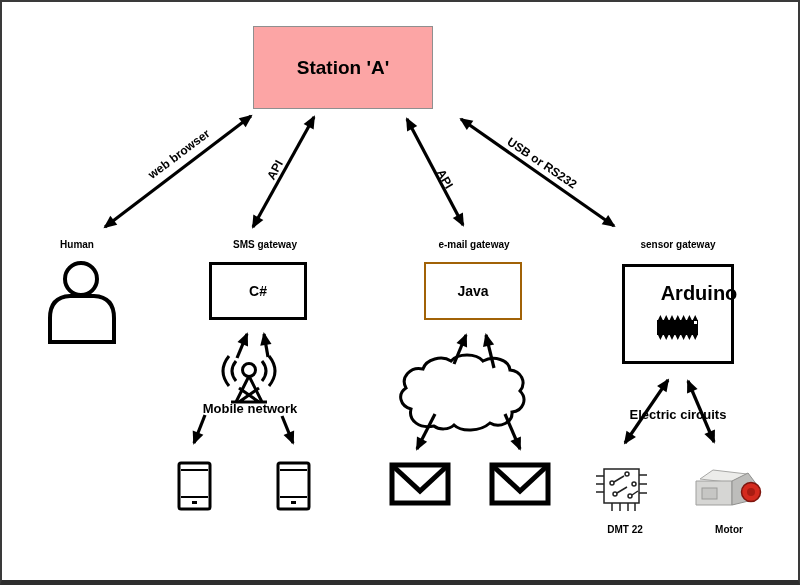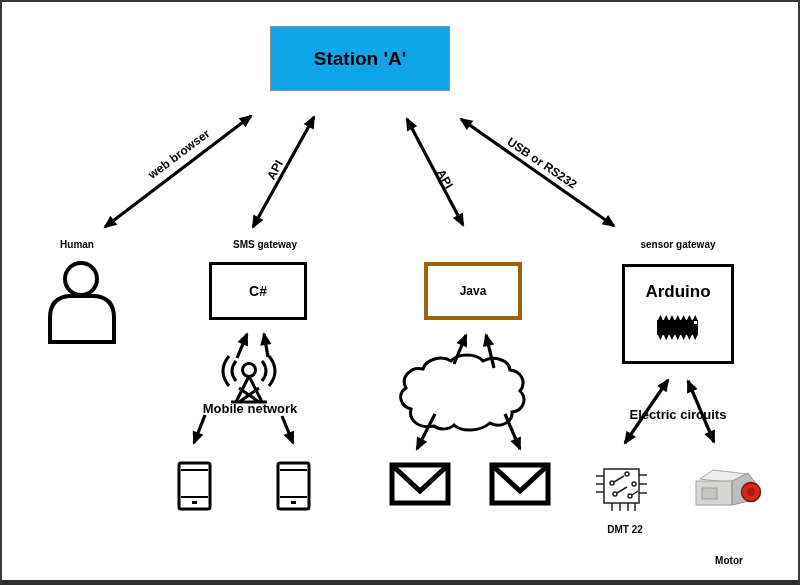--- a/index.html
+++ b/index.html
@@ -21,27 +21,27 @@
   .node-label{font-size:10px;}
   .mid-label{font-size:13px;}
   .dev-label{font-size:10px;}
   .arrow-label{font-size:12px;}
   .box{
     position:absolute;box-sizing:border-box;
     display:flex;align-items:center;justify-content:center;
     font-weight:bold;color:#000;background:transparent;
   }
   #station-box{
-    left:268px;top:24px;width:180px;height:65px;
-    border:1px solid #8f8f8f;font-size:19px;background:#0ea5e9;
+    left:251px;top:24px;width:180px;height:83px;
+    border:1px solid #8f8f8f;font-size:19px;background:#fca5a5;
   }
   #csharp-box{left:207px;top:260px;width:98px;height:58px;border:3px solid #000;font-size:14px;}
-  #java-box{left:422px;top:260px;width:98px;height:58px;border:4px solid #a16207;font-size:12px;}
+  #java-box{left:422px;top:260px;width:98px;height:58px;border:2px solid #a16207;font-size:14px;}
   #arduino-box{left:620px;top:262px;width:112px;height:100px;border:3px solid #000;}
-  #arduino-label{left:620px;top:280px;width:112px;font-size:17px;}
+  #arduino-label{left:620px;top:280px;width:112px;font-size:20px;padding-left:21px;}
   svg.layer{position:absolute;left:0;top:0;}
   .arrow{stroke:#000;stroke-width:3.2;fill:none;}
   .icon-stroke{stroke:#000;fill:none;}
 </style>
 </head>
 <body>
 
 <div id="stage">
 
   <div id="station-box" class="box">
@@ -51,28 +51,29 @@
     <span>C#</span>
   </div>
   <div id="java-box" class="box">
     <span>Java</span>
   </div>
   <div id="arduino-box" class="box"></div>
   <div id="arduino-label" class="lbl node-label">Arduino</div>
 
   <div class="lbl node-label" style="left:40px;top:237px;width:70px;">Human</div>
   <div class="lbl node-label" style="left:203px;top:237px;width:120px;">SMS gateway</div>
+  <div class="lbl node-label" style="left:407px;top:237px;width:130px;">e-mail gateway</div>
   <div class="lbl node-label" style="left:611px;top:237px;width:130px;">sensor gateway</div>
 
   <div class="lbl mid-label" style="left:178px;top:399px;width:140px;">Mobile network</div>
   <div class="lbl mid-label" style="left:412px;top:377px;width:100px;">Internet</div>
   <div class="lbl mid-label" style="left:596px;top:405px;width:160px;">Electric circuits</div>
 
   <div class="lbl dev-label" style="left:583px;top:522px;width:80px;">DMT 22</div>
-  <div class="lbl dev-label" style="left:687px;top:522px;width:80px;margin-top:31px;">Motor</div>
+  <div class="lbl dev-label" style="left:687px;top:522px;width:80px;">Motor</div>
 
   <div class="lbl arrow-label" style="left:127px;top:145px;width:100px;transform:rotate(-37deg);">web browser</div>
   <div class="lbl arrow-label" style="left:253px;top:161px;width:40px;transform:rotate(-61deg);">API</div>
   <div class="lbl arrow-label" style="left:423px;top:170px;width:40px;transform:rotate(60deg);">API</div>
   <div class="lbl arrow-label" style="left:490px;top:154px;width:100px;transform:rotate(34deg);">USB or RS232</div>
 
   <svg class="layer" width="800" height="585" viewBox="0 0 800 585">
     <defs>
       <marker id="ah-e" viewBox="0 0 10 10" refX="8.5" refY="5" markerWidth="15" markerHeight="13" orient="auto" markerUnits="userSpaceOnUse">
         <path d="M0,0.6 L10,5 L0,9.4 Z" fill="#000"></path>

